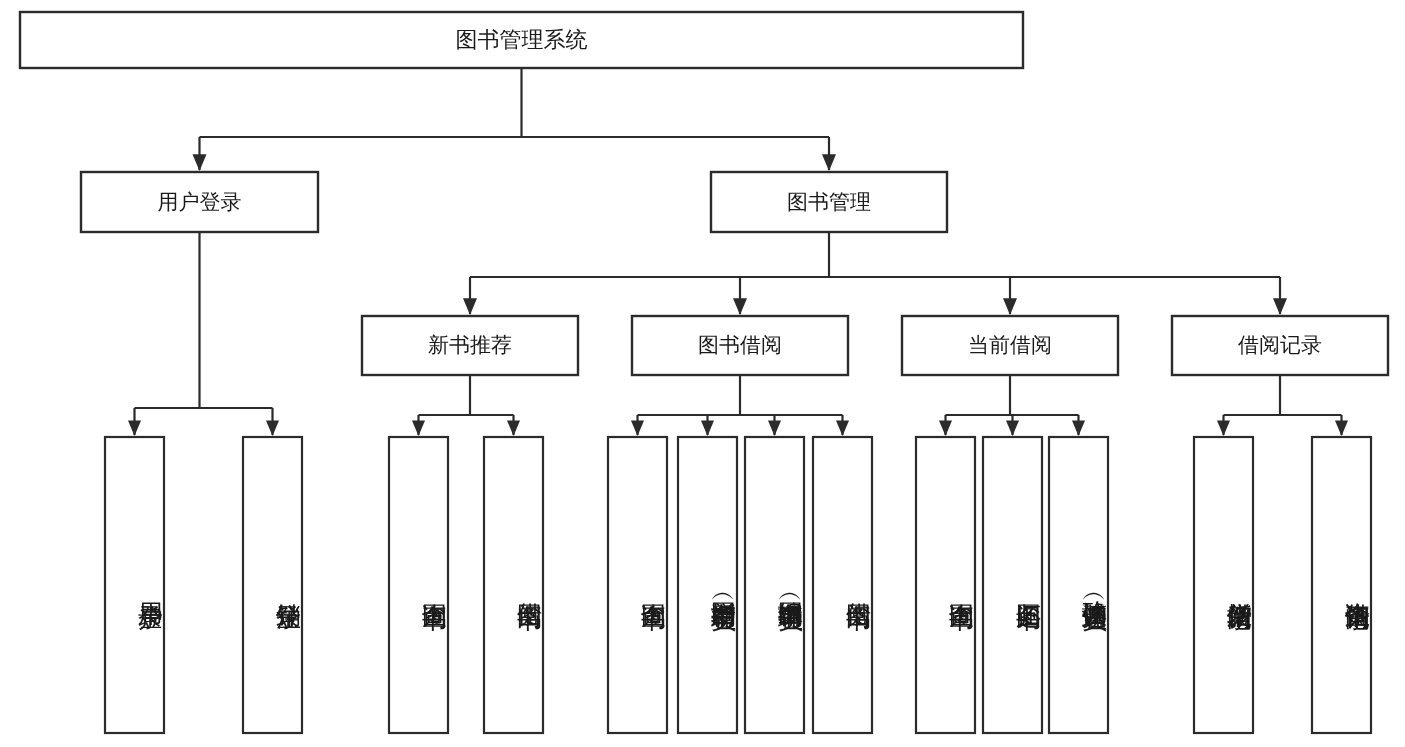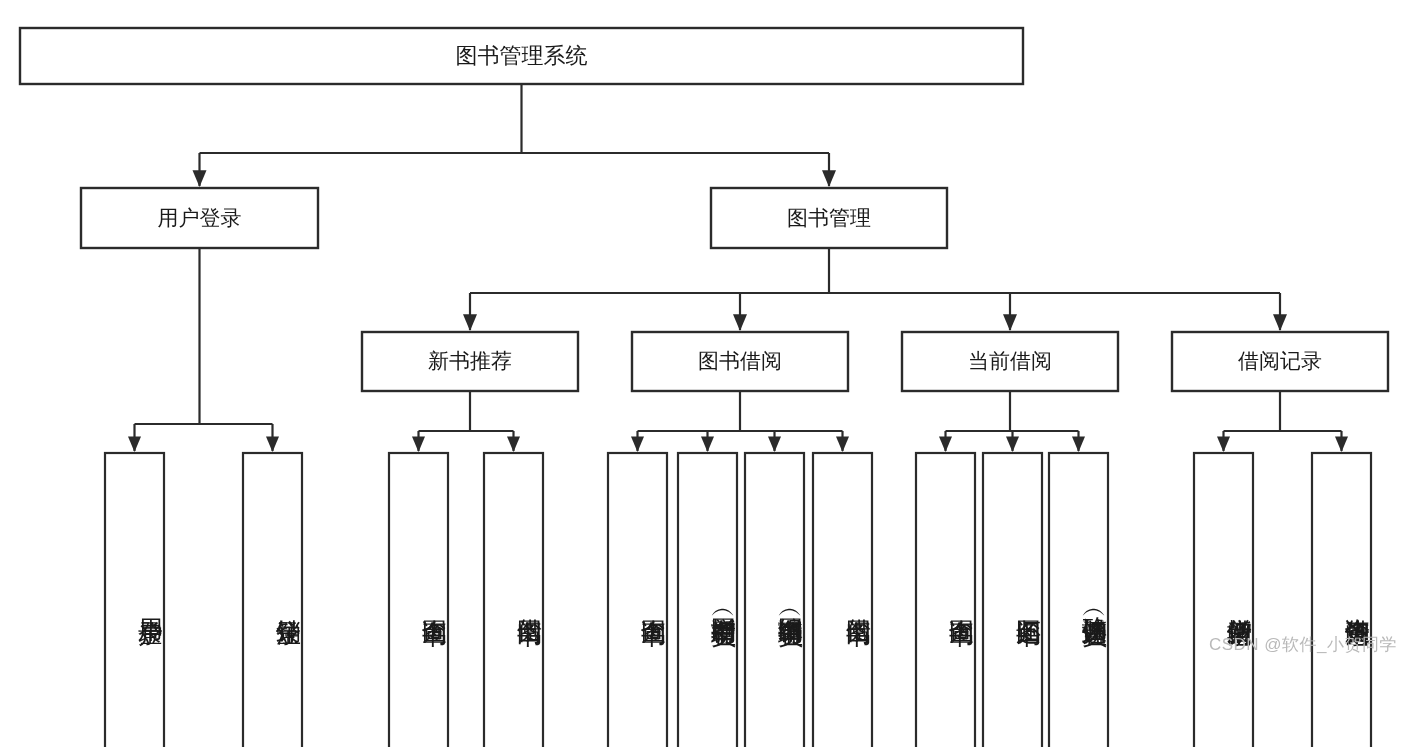--- a/index.html
+++ b/index.html
@@ -10,21 +10,21 @@
   body {
     width: 1405px;
     height: 747px;
     font-family: "Liberation Sans", sans-serif;
     overflow: hidden;
     position: relative;
   }
   #diagram-root {
     position: absolute;
     left: 0;
-    top: 16px;
+    top: 0;
     width: 1405px;
     height: 644px;
     text-decoration: underline;
   }
   svg.flow {
     display: block;
     width: 1405px;
     height: 747px;
   }
   .node-rect {
@@ -218,14 +218,13 @@
       <div class="vtext" style="left: 608px; top: 443px; width: 59px; height: 284px;">查询图书</div>
       <div class="vtext" style="left: 678px; top: 443px; width: 59px; height: 284px;">新增图书（管理员）</div>
       <div class="vtext" style="left: 745px; top: 443px; width: 59px; height: 284px;">编辑图书（管理员）</div>
       <div class="vtext" style="left: 813px; top: 443px; width: 59px; height: 284px;">借阅图书</div>
       <div class="vtext" style="left: 916px; top: 443px; width: 59px; height: 284px;">查询图书</div>
       <div class="vtext" style="left: 983px; top: 443px; width: 59px; height: 284px;">归还图书</div>
       <div class="vtext" style="left: 1049px; top: 443px; width: 59px; height: 284px;">确认归还（管理员）</div>
       <div class="vtext" style="left: 1194px; top: 443px; width: 59px; height: 284px;">新增借阅记录</div>
       <div class="vtext" style="left: 1312px; top: 443px; width: 59px; height: 284px;">查询借阅记录</div>
     </div>
-  <div id="watermark">CSDN @软件_小贺同学</div>
 </div>
 
 </body></html>

